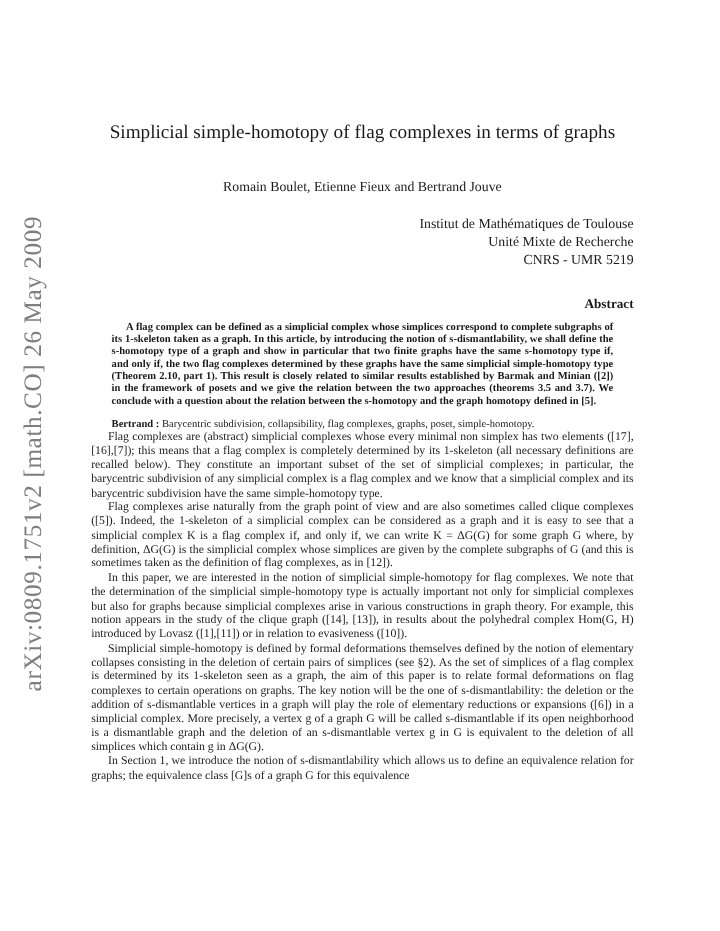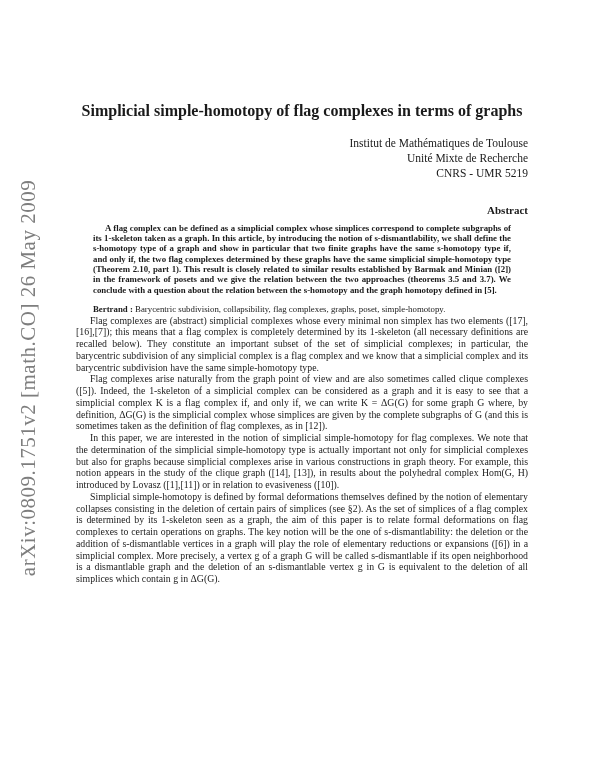--- a/index.html
+++ b/index.html
@@ -27,24 +27,24 @@
     letter-spacing: 0.5px;
   }
   .content {
     position: absolute;
     left: 76px;
     top: 102px;
     width: 452px;
   }
   .title {
     font-size: 16px;
-    font-weight: bold;
+    font-weight: normal;
     text-align: center;
     white-space: nowrap;
-    margin-bottom: 16px;
+    margin-bottom: 30px;
   }
   .authors {
     font-size: 11.5px;
     text-align: center;
     margin-bottom: 18px;
   }
   .affiliation {
     font-size: 11.5px;
     text-align: right;
     line-height: 1.32;
@@ -82,33 +82,35 @@
 <body>
 
 <div class="page">
 
   <div class="arxiv-banner">arXiv:0809.1751v2  [math.CO]  26 May 2009</div>
 
   <div class="content">
 
     <h1 class="title">Simplicial simple-homotopy of flag complexes in terms of graphs</h1>
 
+    <div class="authors">Romain Boulet, Etienne Fieux and Bertrand Jouve</div>
 
     <div class="affiliation">
       <div>Institut de Mathématiques de Toulouse</div>
       <div>Unité Mixte de Recherche</div>
       <div>CNRS - UMR 5219</div>
     </div>
 
     <div class="abstract">
       <div class="abstract-heading">Abstract</div>
       <p class="abstract-body">A flag complex can be defined as a simplicial complex whose simplices correspond to complete subgraphs of its 1-skeleton taken as a graph. In this article, by introducing the notion of s-dismantlability, we shall define the s-homotopy type of a graph and show in particular that two finite graphs have the same s-homotopy type if, and only if, the two flag complexes determined by these graphs have the same simplicial simple-homotopy type (Theorem 2.10, part 1). This result is closely related to similar results established by Barmak and Minian ([2]) in the framework of posets and we give the relation between the two approaches (theorems 3.5 and 3.7). We conclude with a question about the relation between the s-homotopy and the graph homotopy defined in [5].</p>
       <p class="abstract-keywords"><span class="kw-label">Bertrand : </span><span>Barycentric subdivision, collapsibility, flag complexes, graphs, poset, simple-homotopy.</span></p>
     </div>
 
 
     <p class="body-par">Flag complexes are (abstract) simplicial complexes whose every minimal non simplex has two elements ([17],[16],[7]); this means that a flag complex is completely determined by its 1-skeleton (all necessary definitions are recalled below). They constitute an important subset of the set of simplicial complexes; in particular, the barycentric subdivision of any simplicial complex is a flag complex and we know that a simplicial complex and its barycentric subdivision have the same simple-homotopy type.</p>
     <p class="body-par">Flag complexes arise naturally from the graph point of view and are also sometimes called clique complexes ([5]). Indeed, the 1-skeleton of a simplicial complex can be considered as a graph and it is easy to see that a simplicial complex K is a flag complex if, and only if, we can write K = ΔG(G) for some graph G where, by definition, ΔG(G) is the simplicial complex whose simplices are given by the complete subgraphs of G (and this is sometimes taken as the definition of flag complexes, as in [12]).</p>
     <p class="body-par">In this paper, we are interested in the notion of simplicial simple-homotopy for flag complexes. We note that the determination of the simplicial simple-homotopy type is actually important not only for simplicial complexes but also for graphs because simplicial complexes arise in various constructions in graph theory. For example, this notion appears in the study of the clique graph ([14], [13]), in results about the polyhedral complex Hom(G, H) introduced by Lovasz ([1],[11]) or in relation to evasiveness ([10]).</p>
     <p class="body-par">Simplicial simple-homotopy is defined by formal deformations themselves defined by the notion of elementary collapses consisting in the deletion of certain pairs of simplices (see §2). As the set of simplices of a flag complex is determined by its 1-skeleton seen as a graph, the aim of this paper is to relate formal deformations on flag complexes to certain operations on graphs. The key notion will be the one of s-dismantlability: the deletion or the addition of s-dismantlable vertices in a graph will play the role of elementary reductions or expansions ([6]) in a simplicial complex. More precisely, a vertex g of a graph G will be called s-dismantlable if its open neighborhood is a dismantlable graph and the deletion of an s-dismantlable vertex g in G is equivalent to the deletion of all simplices which contain g in ΔG(G).</p>
+    <p class="body-par">In Section 1, we introduce the notion of s-dismantlability which allows us to define an equivalence relation for graphs; the equivalence class [G]s of a graph G for this equivalence</p>
 
   </div>
 </div>
 
 </body></html>

